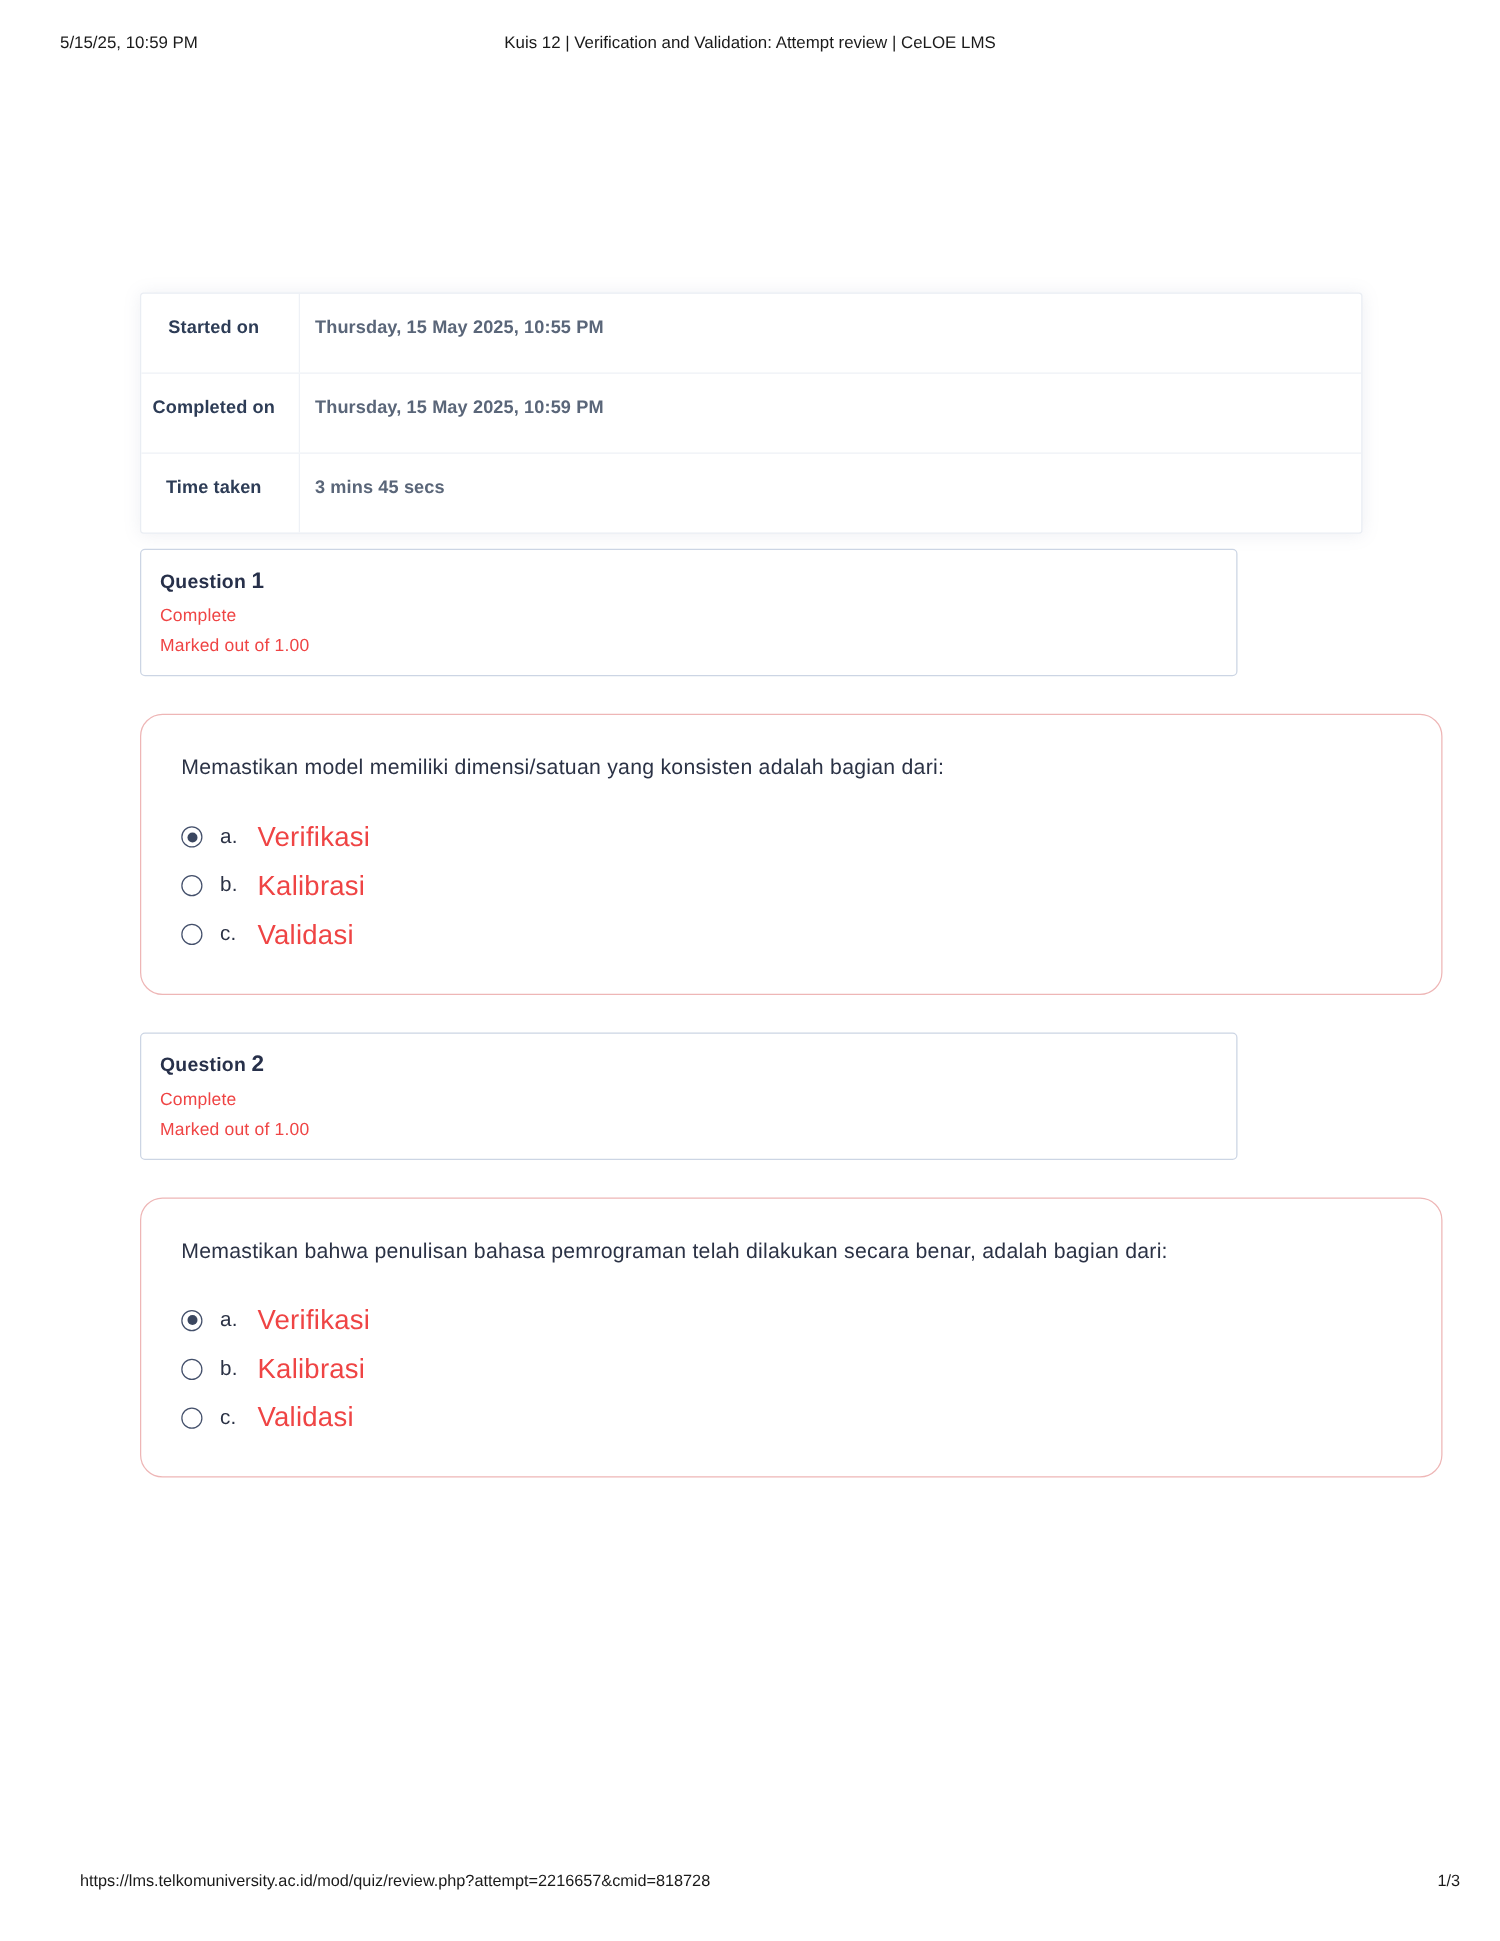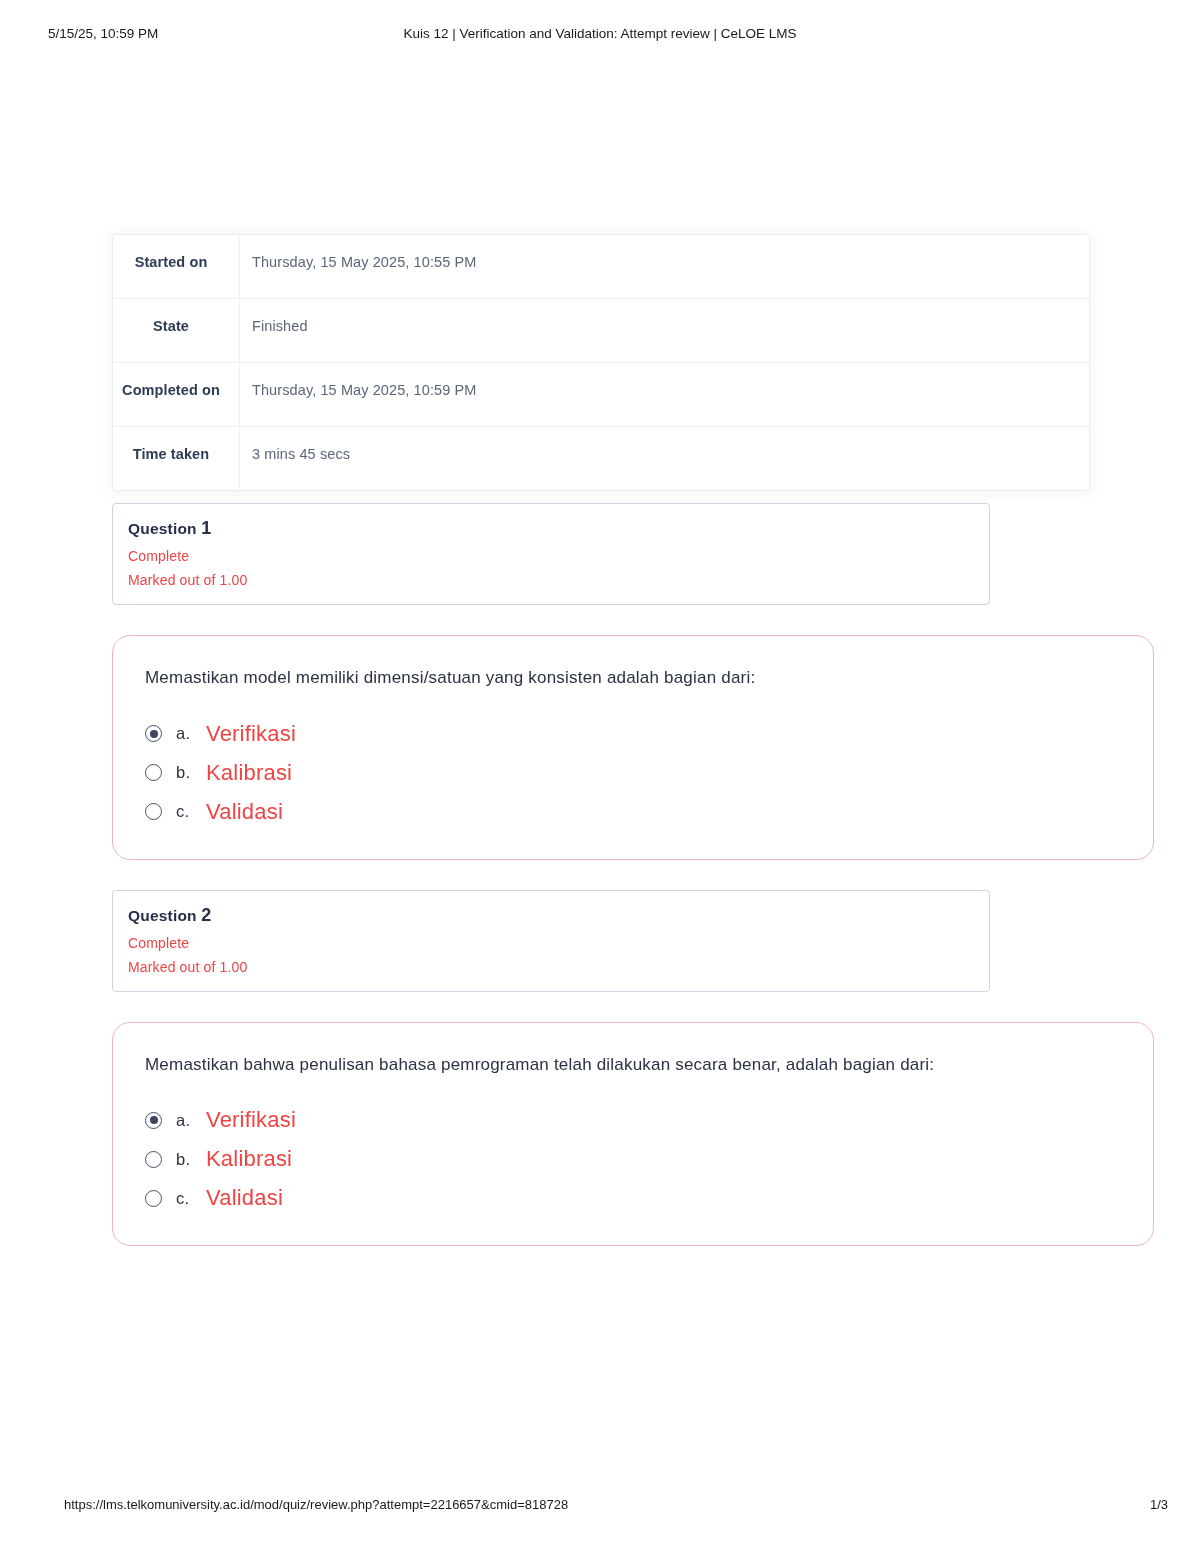--- a/index.html
+++ b/index.html
@@ -103,20 +103,21 @@
     border-right: 1px solid #eef1f6;
     letter-spacing: 0.1px;
   }
   .summary-value {
     flex: 1 1 auto;
     box-sizing: border-box;
     padding: 19px 10px 19px 12px;
     font-size: 14.5px;
     color: #5a6679;
     letter-spacing: 0.1px;
+    font-weight: bold;
   }
 
   
   .qinfo-card {
     width: 878px;
     box-sizing: border-box;
     background: #ffffff;
     border: 1px solid #ccd5e4;
     border-radius: 4px;
     padding: 14px 0 16px 15px;
@@ -216,24 +217,20 @@
 </div>
 
 <div class="content">
 
   <div class="summary-card">
     <div class="summary-row">
       <div class="summary-label">Started on</div>
       <div class="summary-value">Thursday, 15 May 2025, 10:55 PM</div>
     </div>
     <div class="summary-row">
-      <div class="summary-label">State</div>
-      <div class="summary-value">Finished</div>
-    </div>
-    <div class="summary-row">
       <div class="summary-label">Completed on</div>
       <div class="summary-value">Thursday, 15 May 2025, 10:59 PM</div>
     </div>
     <div class="summary-row">
       <div class="summary-label">Time taken</div>
       <div class="summary-value">3 mins 45 secs</div>
     </div>
   </div>
 
   <div class="qinfo-card">

